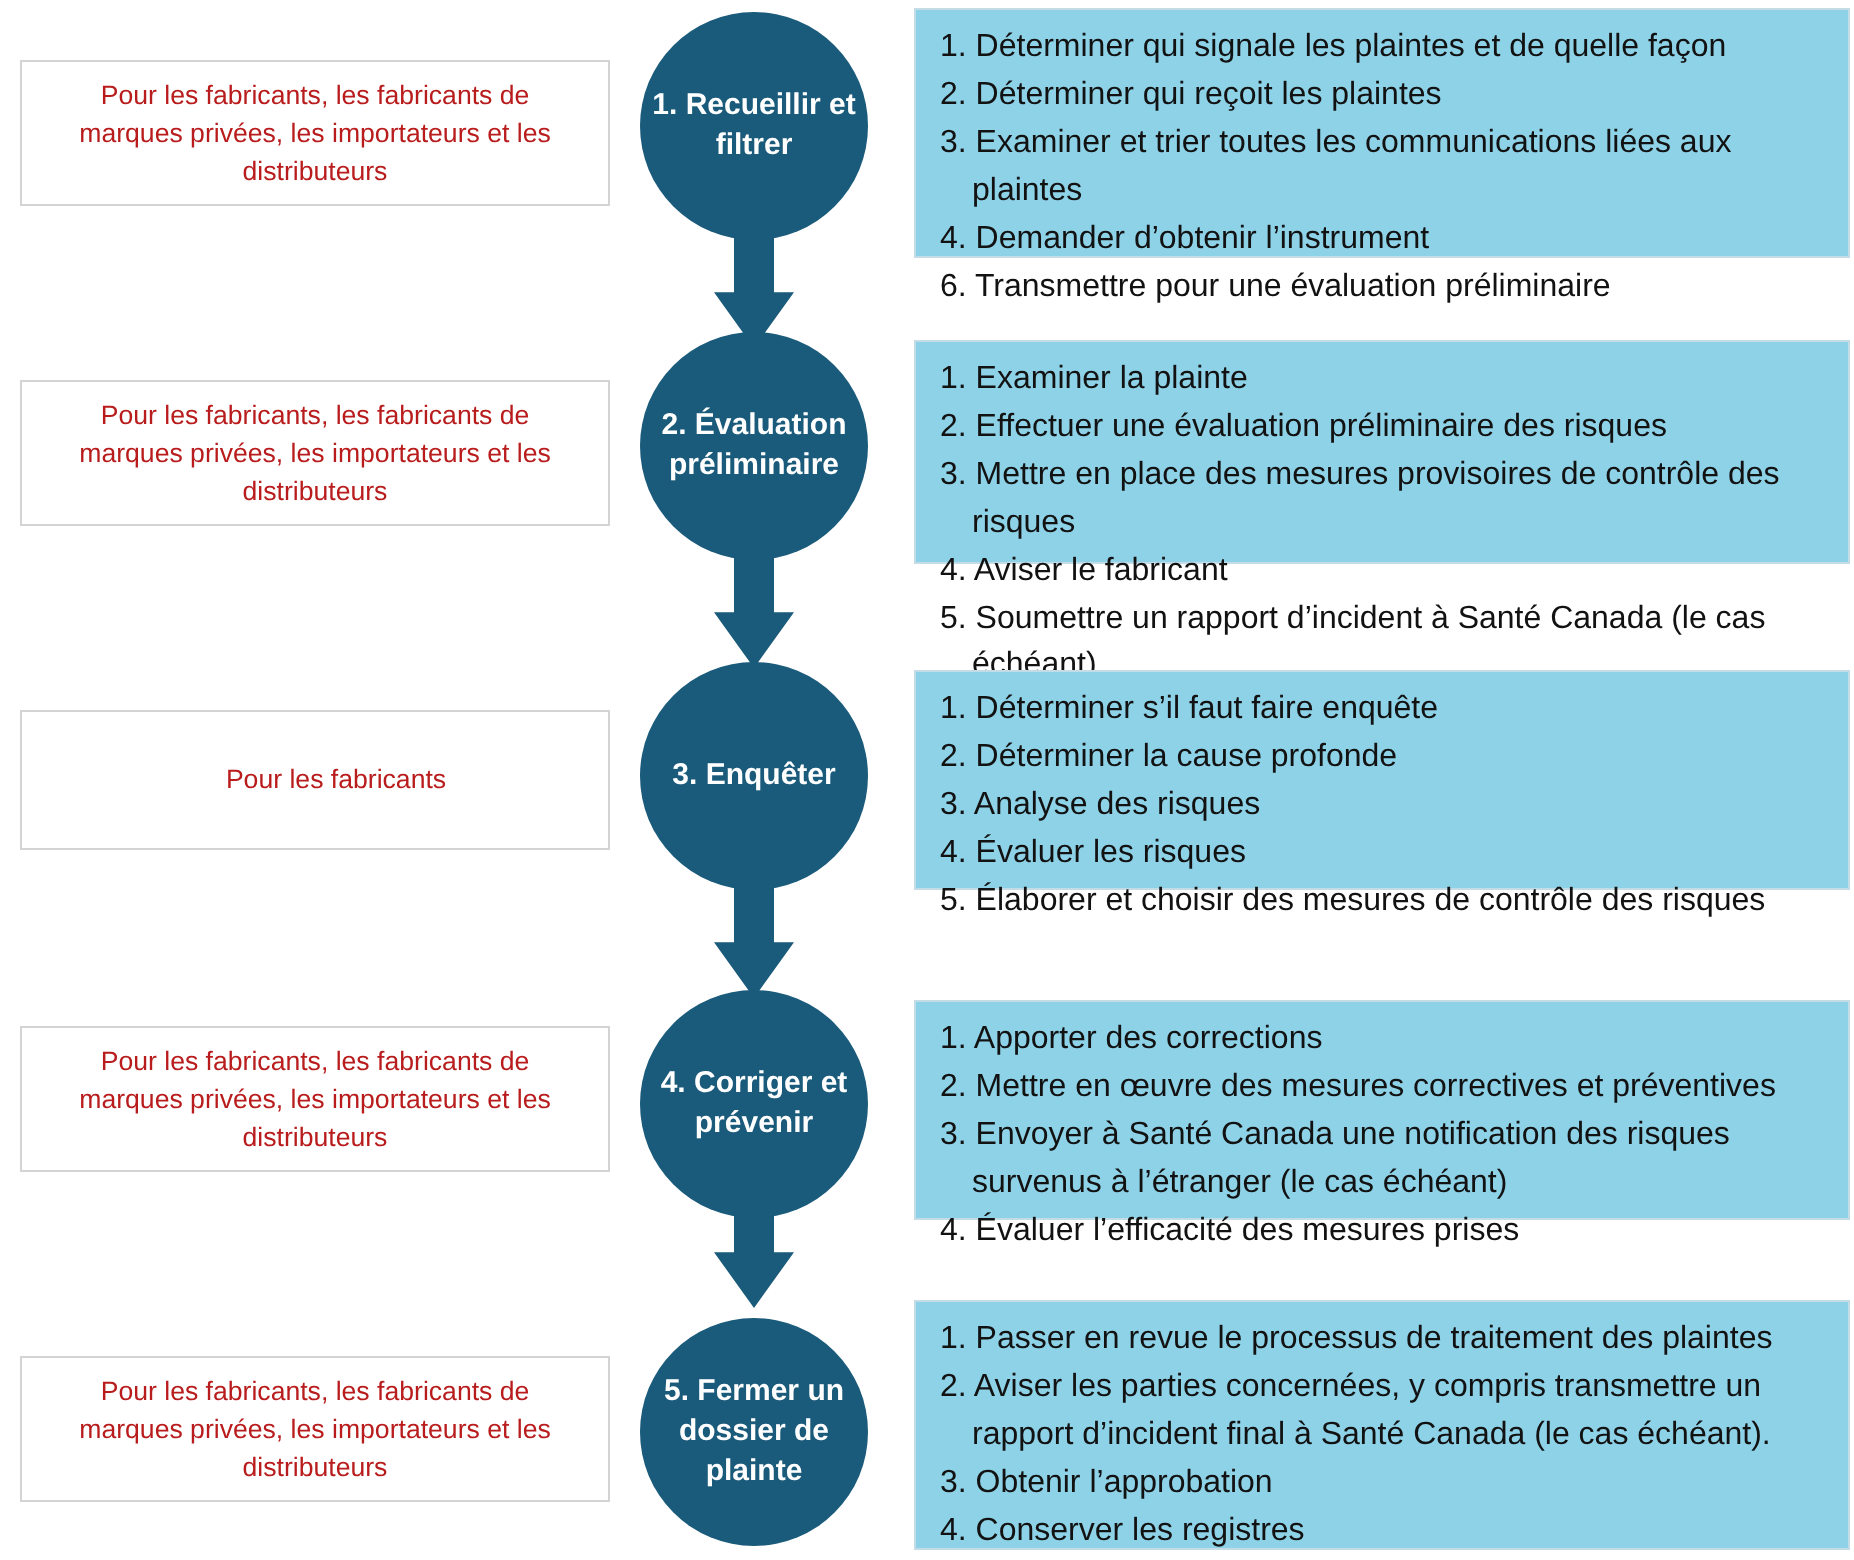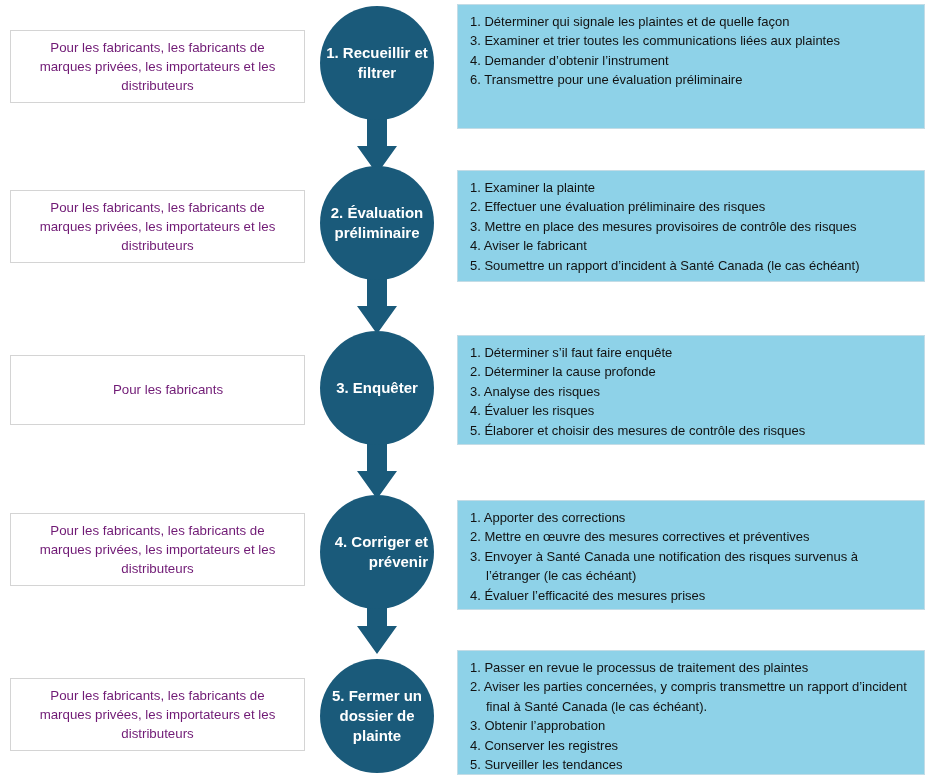--- a/index.html
+++ b/index.html
@@ -18,21 +18,21 @@
     width: 295px;
     border: 1px solid #d4d4d4;
     background: #ffffff;
     display: flex; align-items: center; justify-content: center;
     text-align: center;
     padding: 6px 12px;
   }
   .audience-text {
     font-size: 13.3px;
     line-height: 1.45;
-    color: #701a75;
+    color: #b91c1c;
   }
 
   
   .circle {
     position: absolute;
     width: 114px; height: 114px;
     border-radius: 50%;
     background: #1a5a7a;
     display: flex; align-items: center; justify-content: center;
     text-align: center;
@@ -59,21 +59,21 @@
   .detail-box {
     position: absolute;
     left: 457px;
     width: 468px;
     background: #8ed2e8;
     border: 1px solid #c3dce6;
     padding: 7px 10px 7px 12px;
   }
   .detail-list { list-style: none; }
   .detail-list li {
-    font-size: 13px;
+    font-size: 16px;
     line-height: 1.495;
     color: #121212;
     text-indent: -16px;
     padding-left: 16px;
   }
 </style>
 </head>
 <body>
 
 <div id="flow">
@@ -85,20 +85,21 @@
 
   <div class="audience-box" style="top:30px; height:73px;">
     <span class="audience-text">Pour les fabricants, les fabricants de marques privées, les importateurs et les distributeurs</span>
   </div>
   <div class="circle" style="left:320px; top:6px;">
     <span class="circle-label">1. Recueillir et filtrer</span>
   </div>
   <div class="detail-box" style="top:4px; height:125px;">
     <ul class="detail-list">
       <li>1. Déterminer qui signale les plaintes et de quelle façon</li>
+      <li>2. Déterminer qui reçoit les plaintes</li>
       <li>3. Examiner et trier toutes les communications liées aux plaintes</li>
       <li>4. Demander d’obtenir l’instrument</li>
       <li>6. Transmettre pour une évaluation préliminaire</li>
     </ul>
   </div>
 
   <div class="audience-box" style="top:190px; height:73px;">
     <span class="audience-text">Pour les fabricants, les fabricants de marques privées, les importateurs et les distributeurs</span>
   </div>
   <div class="circle" style="left:320px; top:166px;">
@@ -126,21 +127,21 @@
       <li>2. Déterminer la cause profonde</li>
       <li>3. Analyse des risques</li>
       <li>4. Évaluer les risques</li>
       <li>5. Élaborer et choisir des mesures de contrôle des risques</li>
     </ul>
   </div>
 
   <div class="audience-box" style="top:513px; height:73px;">
     <span class="audience-text">Pour les fabricants, les fabricants de marques privées, les importateurs et les distributeurs</span>
   </div>
-  <div class="circle" style="left:320px; top:495px;text-align:right;">
+  <div class="circle" style="left:320px; top:495px;">
     <span class="circle-label">4. Corriger et prévenir</span>
   </div>
   <div class="detail-box" style="top:500px; height:110px;">
     <ul class="detail-list">
       <li>1. Apporter des corrections</li>
       <li>2. Mettre en œuvre des mesures correctives et préventives</li>
       <li>3. Envoyer à Santé Canada une notification des risques survenus à l’étranger (le cas échéant)</li>
       <li>4. Évaluer l’efficacité des mesures prises</li>
     </ul>
   </div>

